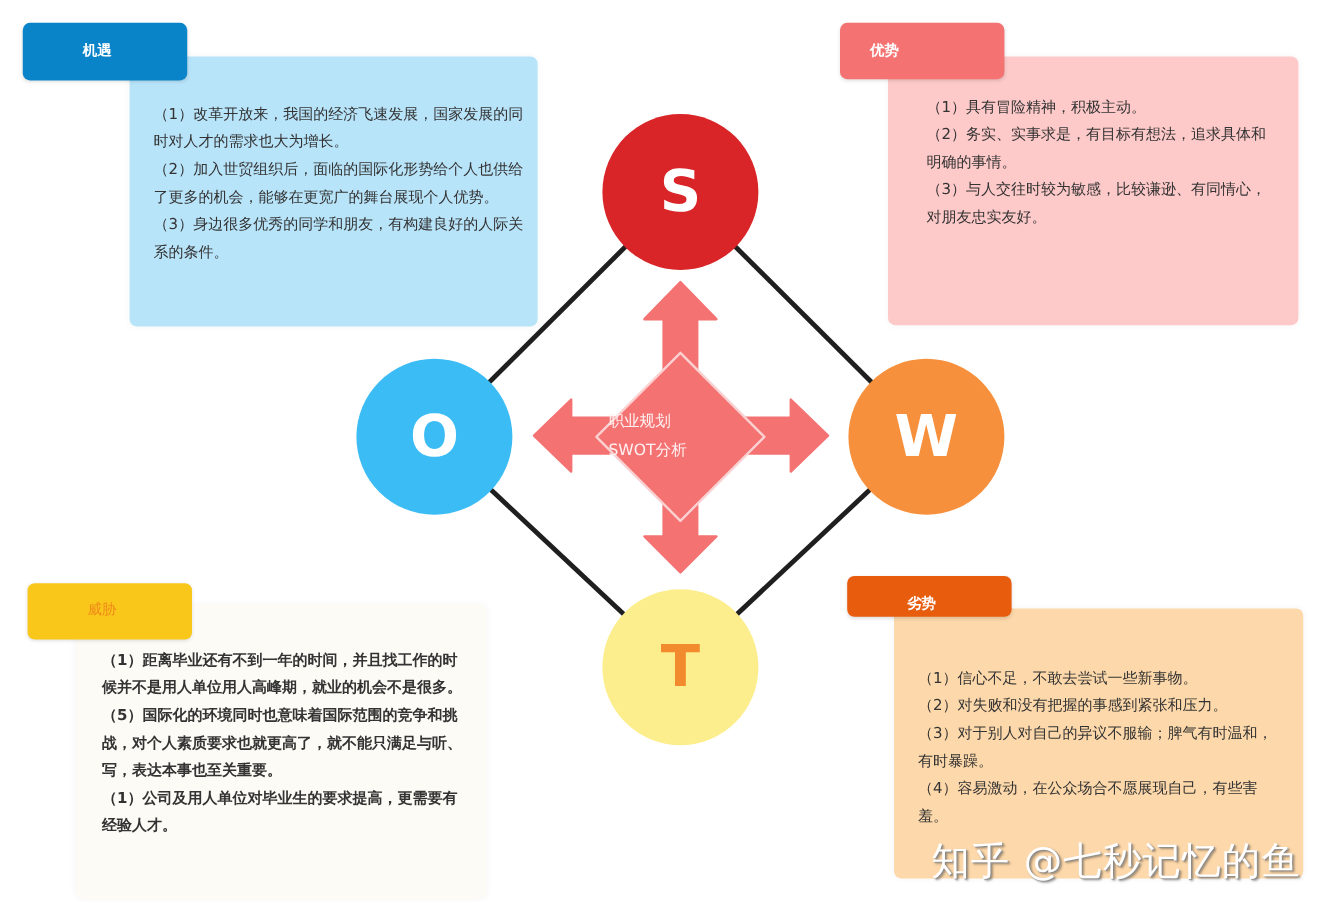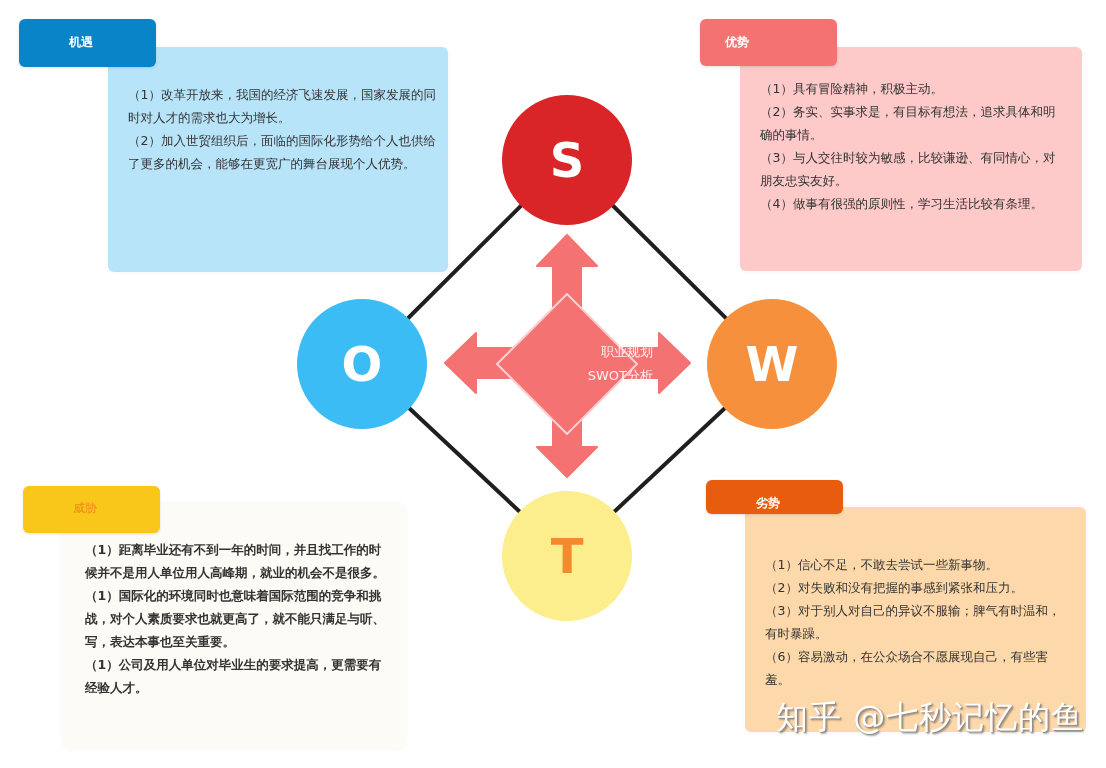--- a/index.html
+++ b/index.html
@@ -21,22 +21,22 @@
     padding-left: 50px;
     box-shadow: 0 1px 3px rgba(0,0,0,0.12);
   }
   .circle {
     position: absolute; width: 130px; height: 130px; border-radius: 50%;
     display: flex; align-items: center; justify-content: center;
     font-family: "DejaVu Sans", sans-serif; font-weight: bold; font-size: 48px;
   }
   svg.lines { position: absolute; left: 0; top: 0; }
   .center-label {
-    position: absolute; left: 533px; top: 340px; width: 120px;
-    text-align: right; color: #fff1f1; font-size: 13px; line-height: 24px;
+    position: absolute; left: 507px; top: 340px; width: 120px;
+    text-align: left; color: #fff1f1; font-size: 13px; line-height: 24px;
   }
   .watermark {
     position: absolute; left: 776px; top: 696px;
     font-size: 32px; color: #ffffff; letter-spacing: 1px;
     text-shadow: 1px 1px 1px #8a8a8a, 2px 2px 2px rgba(0,0,0,0.35);
     white-space: nowrap;
   }
 </style>
 </head>
 <body>
@@ -58,49 +58,49 @@
 
     <path d="M690 363 L659 333 L659 348 L614 348 L614 378 L659 378 L659 393 Z" stroke="#F47272" stroke-width="2" stroke-linejoin="round"></path>
 
     <path d="M567 294 L637 364 L567 434 L497 364 Z" fill="#F47272" stroke="#FBD0D0" stroke-width="2" stroke-linejoin="round"></path>
   </g>
 </svg>
 
 <div class="card" style="left:60px; top:47px; width:340px; height:225px; background:#B8E4FA; padding:36px 12px 0 20px;margin-left:48px;">
   <p class="para">（1）改革开放来，我国的经济飞速发展，国家发展的同时对人才的需求也大为增长。</p>
   <p class="para">（2）加入世贸组织后，面临的国际化形势给个人也供给了更多的机会，能够在更宽广的舞台展现个人优势。</p>
+  <p class="para">（3）身边很多优秀的同学和朋友，有构建良好的人际关系的条件。</p>
 </div>
 <div class="tag" style="left:19px; top:19px; width:137px; height:48px; background:#0A84C8; color:#ffffff;">
   <span>机遇</span>
 </div>
 
-<div class="card" style="left:740px; top:47px; width:342px; height:224px; background:#FEC9C9; padding:30px 20px 0 20px;">
+<div class="card" style="left:740px; top:47px; width:342px; height:224px; background:#FEC9C9; padding:30px 20px 0 32px;">
   <p class="para">（1）具有冒险精神，积极主动。</p>
   <p class="para">（2）务实、实事求是，有目标有想法，追求具体和明确的事情。</p>
   <p class="para">（3）与人交往时较为敏感，比较谦逊、有同情心，对朋友忠实友好。</p>
-  <p class="para">（4）做事有很强的原则性，学习生活比较有条理。</p>
 </div>
 <div class="tag" style="left:700px; top:19px; width:137px; height:47px; background:#F47272; color:#ffffff;padding-left:25px;">
   <span>优势</span>
 </div>
 
 <div class="card" style="left:63px; top:504px; width:342px; height:245px; background:#FDFBF5; padding:34px 20px 0 22px;font-weight:bold;">
   <p class="para">（1）距离毕业还有不到一年的时间，并且找工作的时候并不是用人单位用人高峰期，就业的机会不是很多。</p>
-  <p class="para">（1）国际化的环境同时也意味着国际范围的竞争和挑战，对个人素质要求也就更高了，就不能只满足与听、写，表达本事也至关重要。</p>
+  <p class="para">（5）国际化的环境同时也意味着国际范围的竞争和挑战，对个人素质要求也就更高了，就不能只满足与听、写，表达本事也至关重要。</p>
   <p class="para">（1）公司及用人单位对毕业生的要求提高，更需要有经验人才。</p>
 </div>
 <div class="tag" style="left:23px; top:486px; width:137px; height:47px; background:#F9C61A; color:#F08A1A; font-weight:normal;font-family:Liberation Mono, monospace;">
   <span>威胁</span>
 </div>
 
 <div class="card" style="left:745px; top:507px; width:341px; height:225px; background:#FDD8AA; padding:46px 20px 16px 20px;">
   <p class="para">（1）信心不足，不敢去尝试一些新事物。</p>
   <p class="para">（2）对失败和没有把握的事感到紧张和压力。</p>
   <p class="para">（3）对于别人对自己的异议不服输；脾气有时温和，有时暴躁。</p>
-  <p class="para">（6）容易激动，在公众场合不愿展现自己，有些害羞。</p>
+  <p class="para">（4）容易激动，在公众场合不愿展现自己，有些害羞。</p>
 </div>
 <div class="tag" style="left:706px; top:480px; width:137px; height:34px; background:#E85C0E; color:#ffffff;">
   <span>劣势</span>
 </div>
 
 <div class="circle" style="left:502px; top:95px; background:#D92528; color:#ffffff;">
   <span>S</span>
 </div>
 <div class="circle" style="left:297px; top:299px; background:#3BBCF5; color:#ffffff;">
   <span>O</span>

